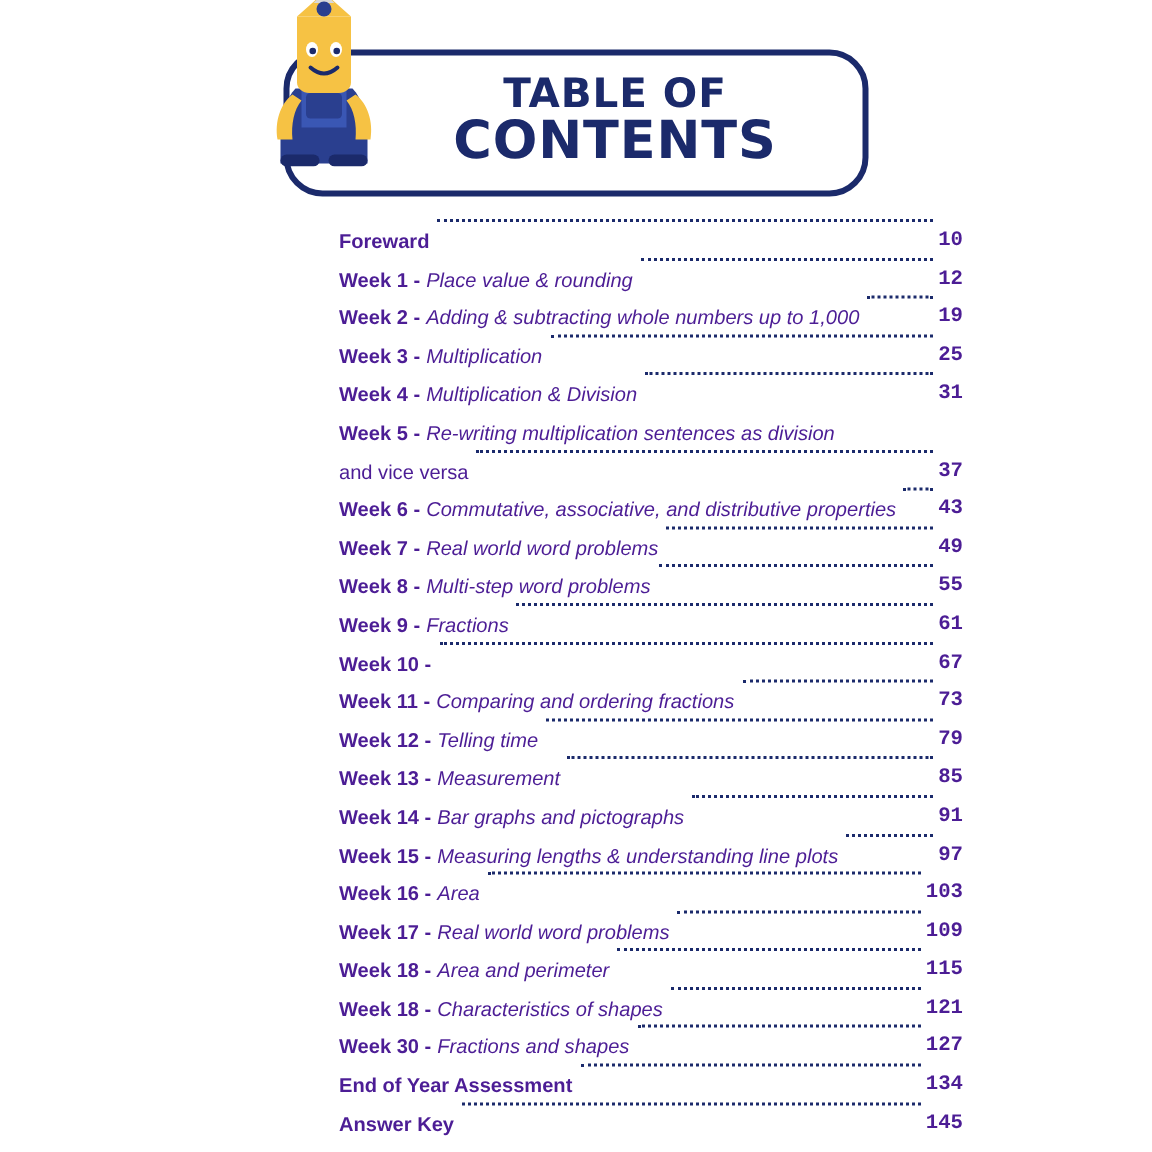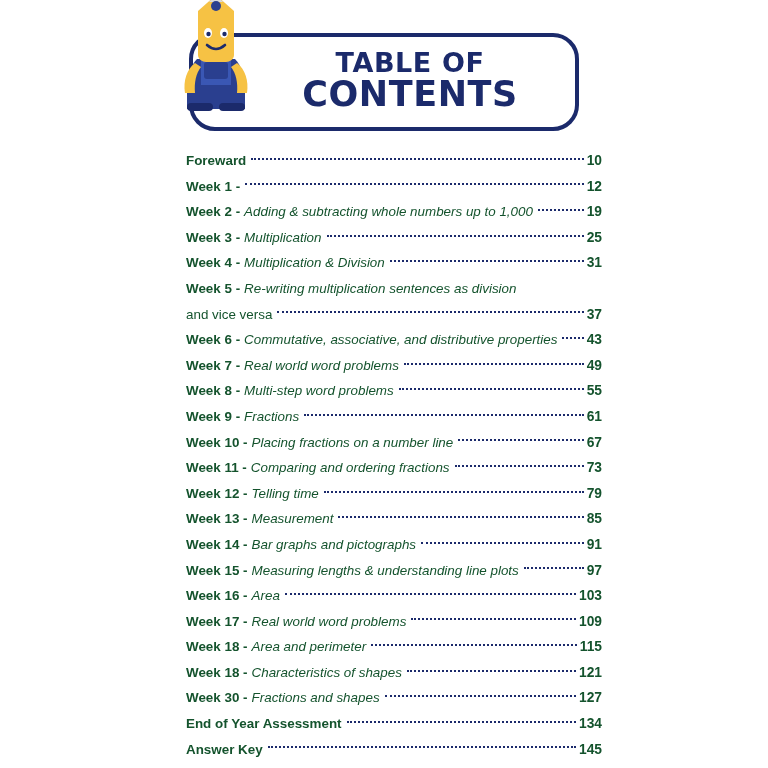--- a/index.html
+++ b/index.html
@@ -69,26 +69,27 @@
 
   
   .toc {
     position: absolute;
     top: 148px;
     left: 186px;
     width: 416px;
   }
   .entry {
     display: flex;
-    align-items: center;
+    align-items: flex-start;
     width: 100%;
     font-size: 13.4px;
     line-height: 25.6px;
-    color: #14532d;
+    color: #4c1d95;
     white-space: nowrap;
+    margin-left: 40px;
   }
   .entry .lead {
     font-weight: bold;
     font-family: "Liberation Sans", sans-serif;
     flex: 0 0 auto;
   }
   .entry .desc {
     font-style: italic;
     font-family: "Liberation Sans", sans-serif;
     flex: 0 0 auto;
@@ -101,20 +102,21 @@
     position: relative;
     top: -2px;
     border-bottom: 2.2px dotted #1b2a6b;
     min-width: 8px;
   }
   .entry .page-num {
     font-weight: bold;
     flex: 0 0 auto;
     text-align: right;
     font-size: 13.8px;
+    font-family: Liberation Mono, monospace;
   }
   
   .entry.continuation .lead {
     font-weight: normal;
   }
 </style>
 </head>
 <body>
 
 <div class="page">
@@ -155,20 +157,21 @@
   </div>
 
   <div class="toc" id="toc-list">
       <div class="entry">
         <span class="lead">Foreward</span>
         <span class="dots"></span>
         <span class="page-num">10</span>
       </div>
       <div class="entry">
         <span class="lead">Week 1 -</span>
+        <span class="desc">Place value &amp; rounding</span>
         <span class="dots"></span>
         <span class="page-num">12</span>
       </div>
       <div class="entry">
         <span class="lead">Week 2 -</span>
         <span class="desc">Adding &amp; subtracting whole numbers up to 1,000</span>
         <span class="dots"></span>
         <span class="page-num">19</span>
       </div>
       <div class="entry">
@@ -213,21 +216,20 @@
         <span class="page-num">55</span>
       </div>
       <div class="entry">
         <span class="lead">Week 9 -</span>
         <span class="desc">Fractions</span>
         <span class="dots"></span>
         <span class="page-num">61</span>
       </div>
       <div class="entry">
         <span class="lead">Week 10 -</span>
-        <span class="desc">Placing fractions on a number line</span>
         <span class="dots"></span>
         <span class="page-num">67</span>
       </div>
       <div class="entry">
         <span class="lead">Week 11 -</span>
         <span class="desc">Comparing and ordering fractions</span>
         <span class="dots"></span>
         <span class="page-num">73</span>
       </div>
       <div class="entry">

